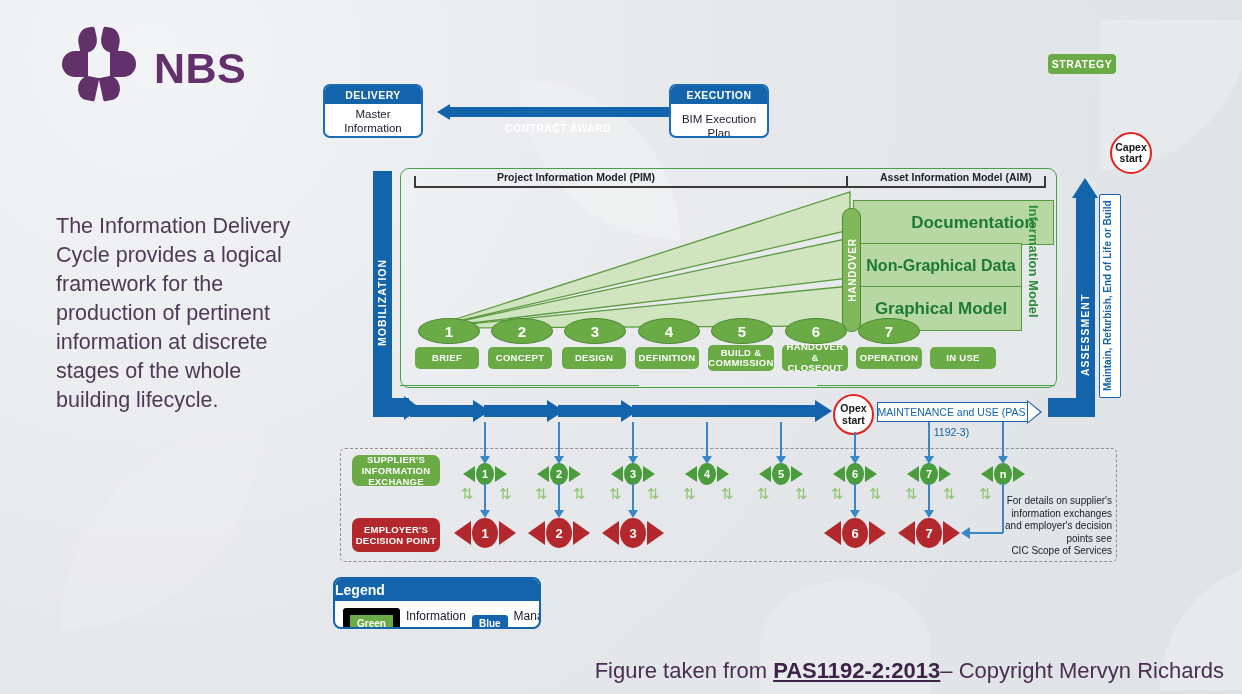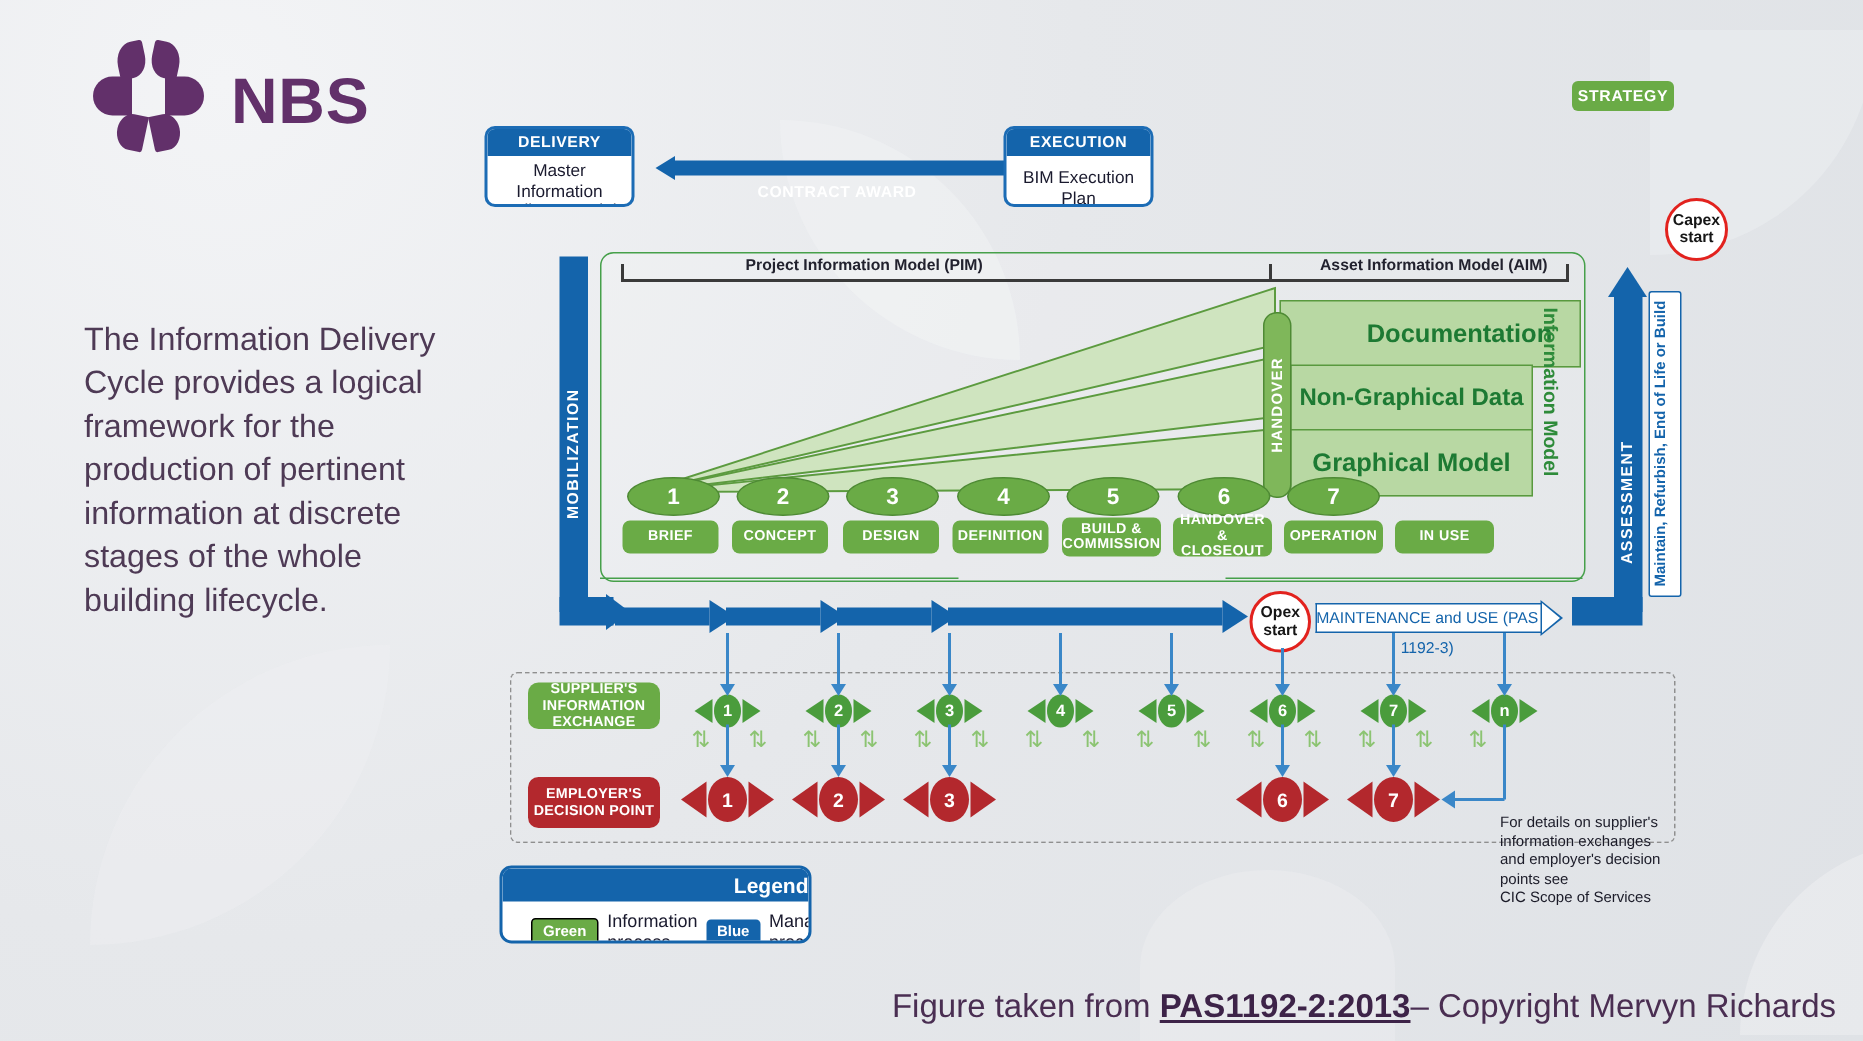--- a/index.html
+++ b/index.html
@@ -170,34 +170,34 @@
 
   .cyc{position:absolute;width:15px;height:15px;color:#8cc472;font-size:15px;line-height:15px;}
 
   .dconn{position:absolute;width:1.6px;background:#3a87c8;}
   .dconn::after{
     content:"";position:absolute;left:-4px;bottom:-7px;width:0;height:0;
     border-left:5px solid transparent;border-right:5px solid transparent;border-top:8px solid #3a87c8;
   }
 
   #cicnote{
-    position:absolute;font-size:10px;line-height:12.5px;color:#1b1b28;text-align:left;margin-top:48px;
+    position:absolute;font-size:10px;line-height:12.5px;color:#1b1b28;text-align:right;
   }
 
   
   #legend{
     position:absolute;background:#fff;border:2px solid #1464ab;border-radius:8px;box-sizing:border-box;overflow:hidden;
   }
-  #legend .hd{background:#1464ab;color:#fff;font-size:14px;font-weight:700;text-align:right;padding:3px 0;}
+  #legend .hd{background:#1464ab;color:#fff;font-size:14px;font-weight:700;text-align:left;padding:3px 0;}
   #legend .row{display:flex;align-items:center;padding:7px 8px 8px;gap:6px;}
   #legend .sw{
     border-radius:3px;color:#fff;font-size:10px;font-weight:700;
     padding:3px 7px;
   }
-  #legend .sw.g{background:#6aab46;border:1px solid #000000;margin-left:11px;}
+  #legend .sw.g{background:#6aab46;border:7px solid #000000;}
   #legend .sw.b{background:#1464ab;}
   #legend .tx{font-size:12px;color:#1a1a2e;line-height:13.5px;}
 </style>
 </head>
 <body>
 
 <div id="slide">
 
   <div class="deco" style="left:520px;top:80px;width:160px;height:160px;border-radius:0 100% 0 100%;"></div>
   <div class="deco" style="left:60px;top:430px;width:200px;height:200px;border-radius:100% 0 100% 0;opacity:.35;"></div>

